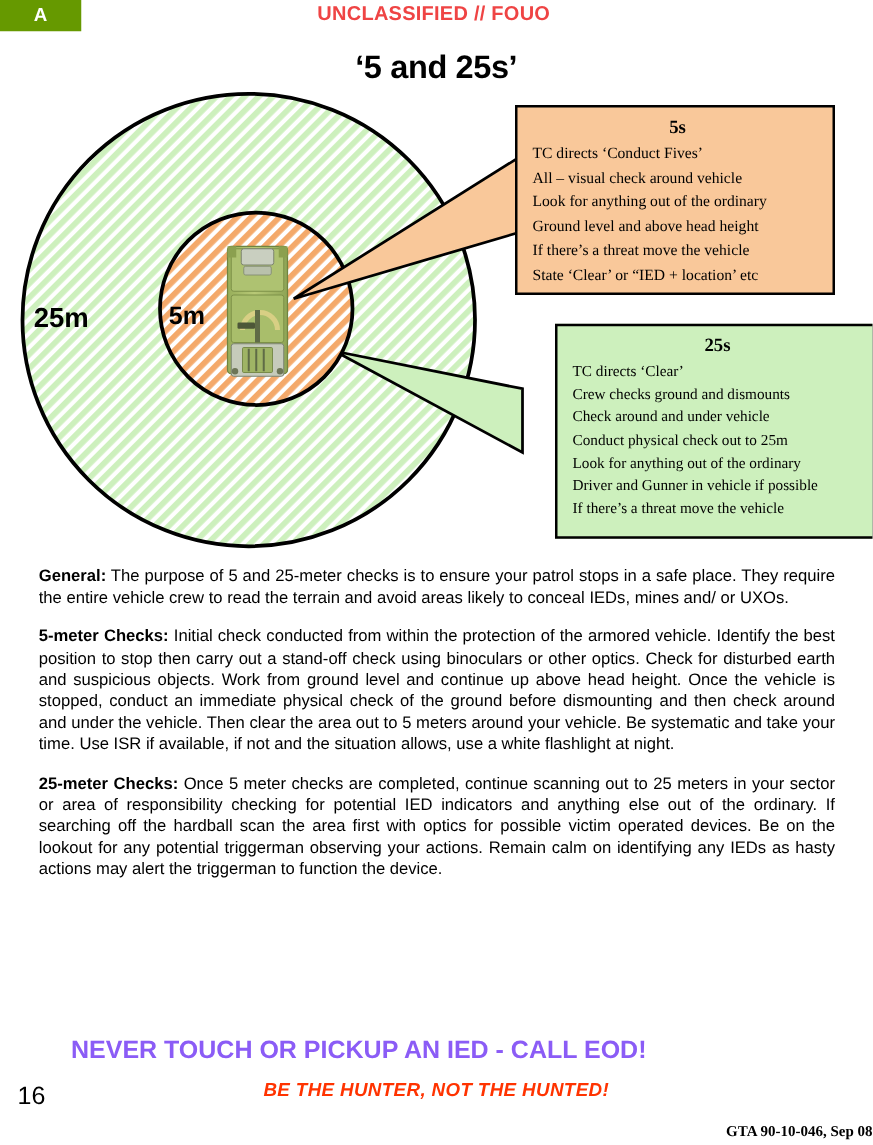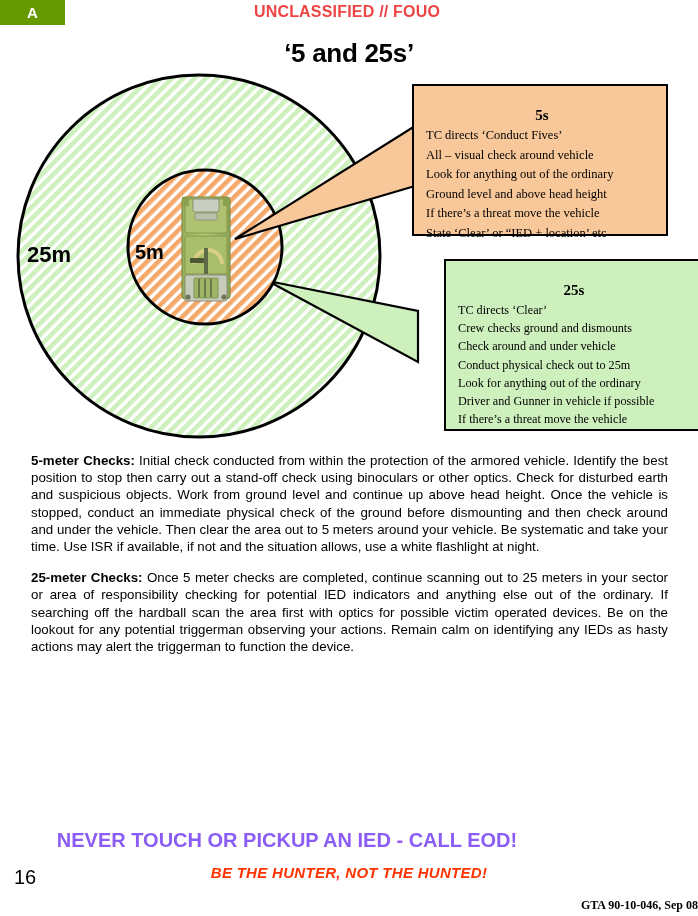--- a/index.html
+++ b/index.html
@@ -63,21 +63,21 @@
   }
   #diagram svg { display: block; }
 
   .callout {
     position: absolute;
     border: 2px solid #000000;
     box-sizing: border-box;
     font-family: "Liberation Serif", serif;
     font-size: 12.5px;
     line-height: 19.5px;
-    padding: 19px 8px 4px 12px;
+    padding: 6px 8px 4px 12px;
   }
   .callout .cl-title {
     text-align: center;
     font-weight: bold;
     font-size: 15px;
     line-height: 21px;
     font-family: "Liberation Serif", serif;
   }
   #callout-5s {
     left: 412px;
@@ -224,20 +224,21 @@
   <div class="cl-line">TC directs ‘Clear’</div>
   <div class="cl-line">Crew checks ground and dismounts</div>
   <div class="cl-line">Check around and under vehicle</div>
   <div class="cl-line">Conduct physical check out to 25m</div>
   <div class="cl-line">Look for anything out of the ordinary</div>
   <div class="cl-line">Driver and Gunner in vehicle if possible</div>
   <div class="cl-line">If there’s a threat move the vehicle</div>
 </div>
 
 <div id="body-copy">
+  <p><b>General:</b><span>  The purpose of 5 and 25-meter checks is to ensure your patrol stops in a safe place. They require the entire vehicle crew to read the terrain and avoid areas likely to conceal IEDs, mines and/ or UXOs.</span></p>
   <p><b>5-meter Checks:</b><span>  Initial check conducted from within the protection of the armored vehicle. Identify the best position to stop then carry out a stand-off check using binoculars or other optics. Check for disturbed earth and suspicious objects.  Work from ground level and continue up above head height.  Once the vehicle is stopped, conduct an immediate physical check of the ground before dismounting and then check around and under the vehicle. Then clear the area out to 5 meters around your vehicle. Be systematic and take your time.  Use  ISR if available, if not and the situation allows, use a white flashlight at night.</span></p>
   <p><b>25-meter Checks:</b><span>  Once 5 meter checks are completed, continue scanning out to 25 meters in your sector or area of responsibility checking for potential IED indicators and anything else out of the ordinary. If searching off the hardball scan the area first with optics for possible victim operated devices. Be on the lookout for any potential triggerman observing your actions. Remain calm on identifying any IEDs as hasty actions may alert the triggerman to function the device.</span></p>
 </div>
 
 <div id="warn-1">NEVER TOUCH OR PICKUP AN IED - CALL EOD!</div>
 <div id="warn-2">BE THE HUNTER, NOT THE HUNTED!</div>
 <div id="page-number">16</div>
 <div id="doc-id">GTA 90-10-046, Sep 08</div>
 
 </body></html>

